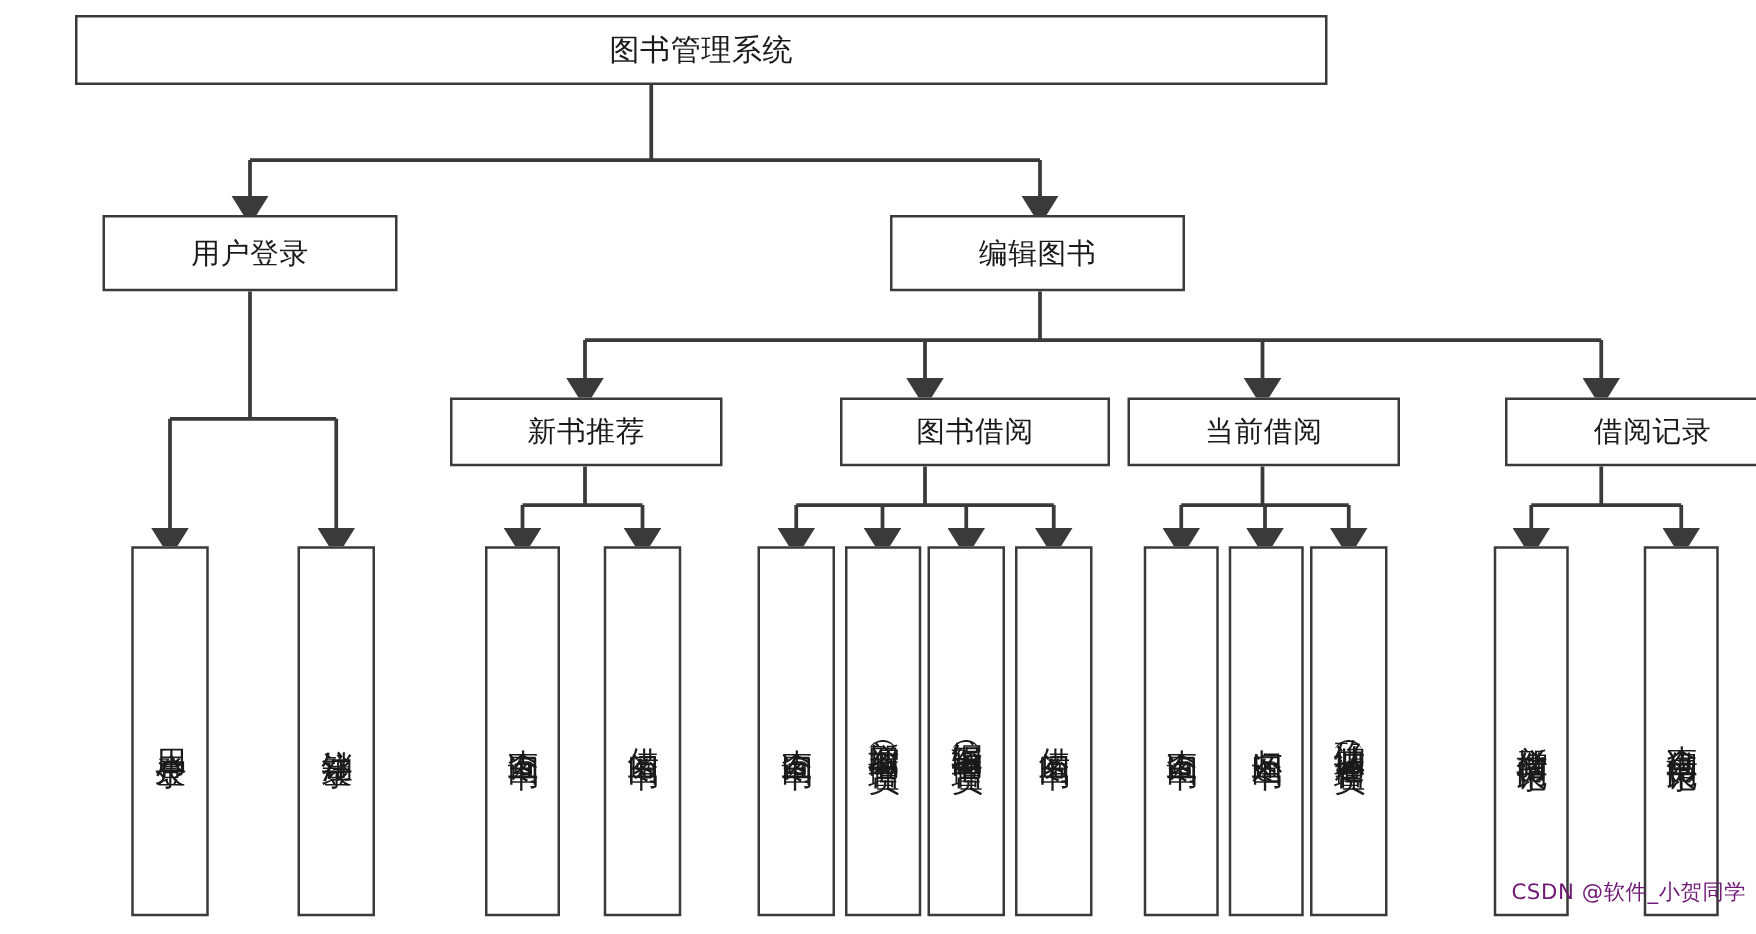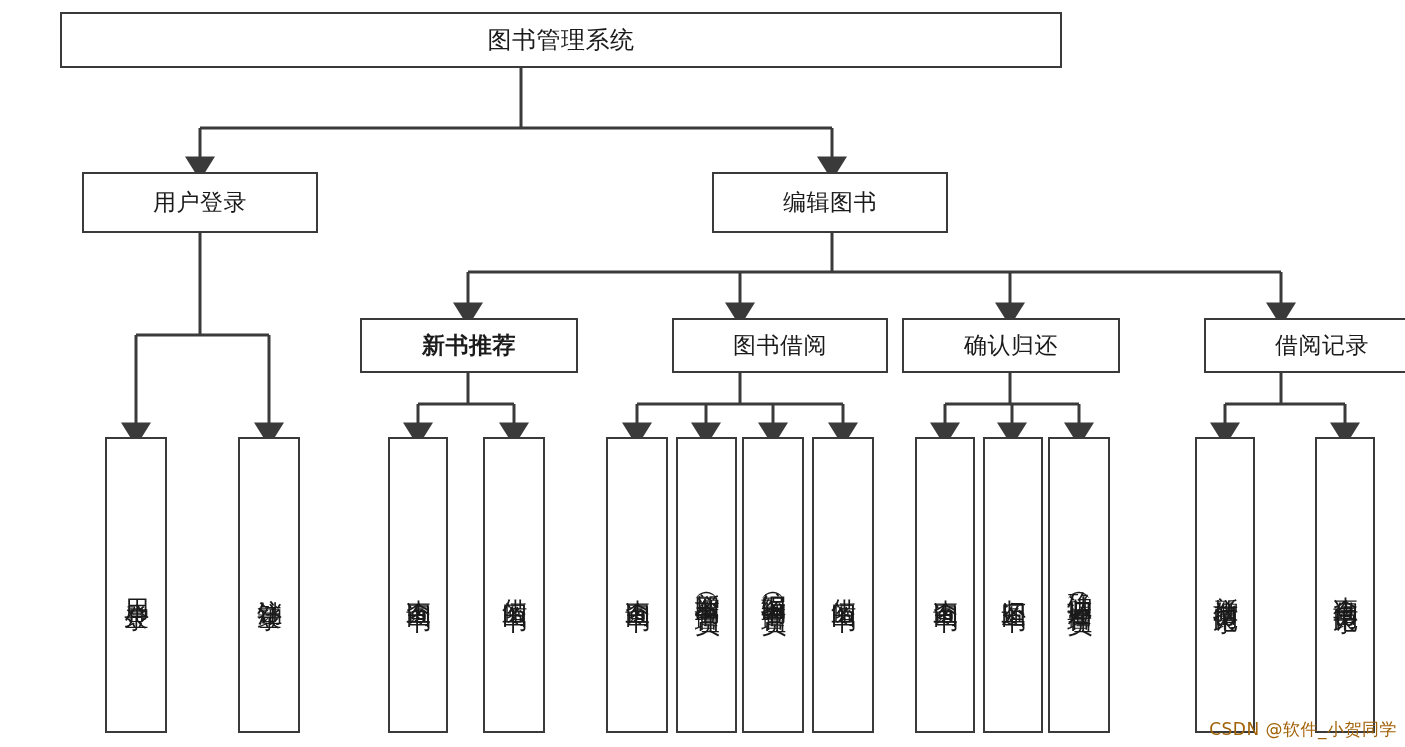--- a/index.html
+++ b/index.html
@@ -48,23 +48,23 @@
     writing-mode: vertical-rl;
     text-orientation: upright;
     font-size: 25px;
     letter-spacing: 3px;
     line-height: 1.05;
     padding: 4px 0;
   }
   #watermark {
     position: absolute;
     right: 8px;
-    bottom: 6px;
+    bottom: 22px;
     font-size: 17px;
-    color: #a16207;
+    color: #701a75;
     letter-spacing: 0.5px;
     z-index: 3;
     white-space: nowrap;
   }
 </style>
 </head>
 <body>
 
 <div id="canvas">
 
@@ -117,25 +117,25 @@
       <path d="M1345,404 L1345,426" marker-end="url(#arw)"></path>
     </g>
   </svg>
 
   <div class="node h root" style="left:20px; top:12px; width:1002px; height:56px;">图书管理系统</div>
 
   <div class="node h" style="left:82px; top:172px; width:236px; height:61px;">用户登录</div>
 
   <div class="node h" style="left:712px; top:172px; width:236px; height:61px;">编辑图书</div>
 
-  <div class="node h" style="left:360px; top:318px; width:218px; height:55px;font-weight:bold;">新书推荐</div>
+  <div class="node h" style="left:360px; top:318px; width:218px; height:55px;">新书推荐</div>
 
   <div class="node h" style="left:632px; top:318px; width:216px; height:55px;margin-left:40px;">图书借阅</div>
 
-  <div class="node h" style="left:902px; top:318px; width:218px; height:55px;">确认归还</div>
+  <div class="node h" style="left:902px; top:318px; width:218px; height:55px;">当前借阅</div>
 
   <div class="node h" style="left:1204px; top:318px; width:236px; height:55px;">借阅记录</div>
 
   <div class="node v" style="left:105px; top:437px; width:62px; height:296px;">用户登录</div>
 
   <div class="node v" style="left:238px; top:437px; width:62px; height:296px;">注销登录</div>
 
   <div class="node v" style="left:388px; top:437px; width:60px; height:296px;">查询图书</div>
 
   <div class="node v" style="left:483px; top:437px; width:62px; height:296px;">借阅图书</div>

